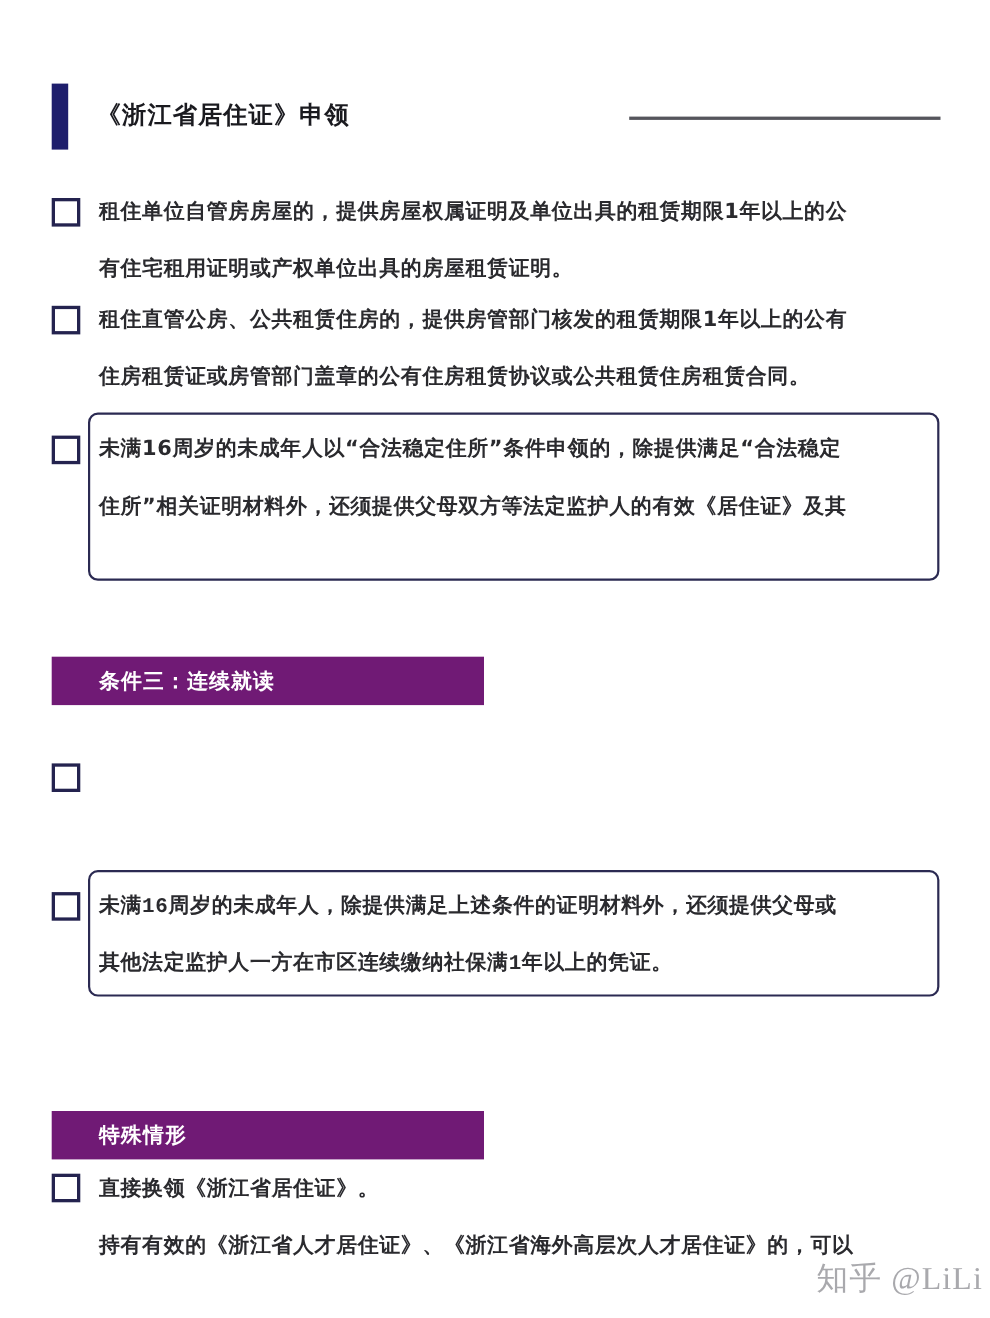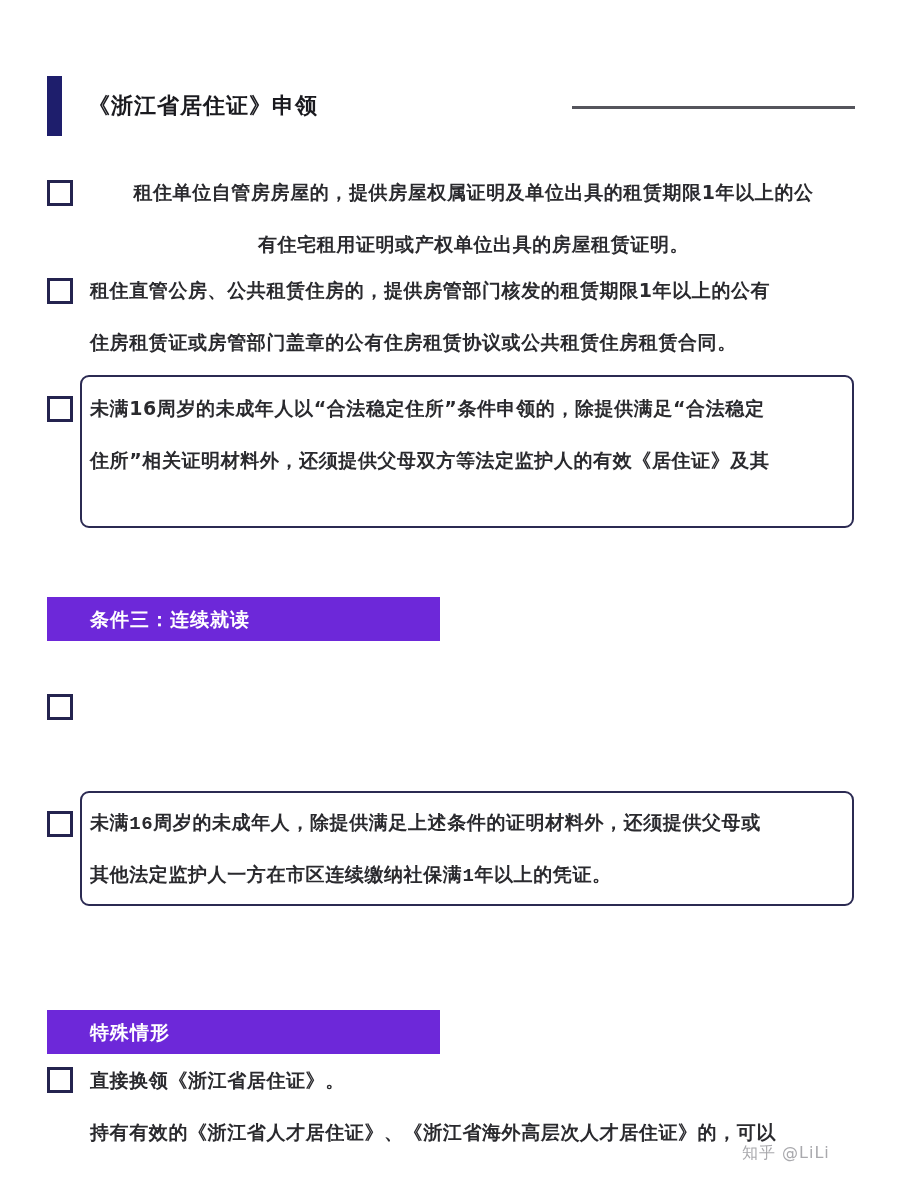--- a/index.html
+++ b/index.html
@@ -76,51 +76,52 @@
       width: 774px;
       border: 2px solid #2b2a52;
       border-radius: 9px;
       box-sizing: border-box;
     }
     .section-bar {
       position: absolute;
       left: 47px;
       width: 393px;
       height: 44px;
-      background: #6d28d9;
+      background: #701a75;
     }
     .section-label {
       position: absolute;
       left: 43px;
       top: 0;
       line-height: 44px;
       font-size: 19px;
       font-weight: bold;
       color: #ffffff;
       letter-spacing: 1px;
       white-space: nowrap;
     }
     .watermark {
       position: absolute;
       left: 742px;
       top: 1143px;
-      font-size: 16px;
+      font-size: 29px;
       color: #a9a9ad;
       white-space: nowrap;
       letter-spacing: 1px;
+      font-family: Liberation Serif, serif;
     }
   </style>
 </head>
 <body>
 
 <div class="title-bar"></div>
 <div class="title-text">《浙江省居住证》申领</div>
 <div class="title-rule"></div>
 
-<div class="item" style="top:175px; height:110px;text-align:center;">
+<div class="item" style="top:175px; height:110px;">
   <div class="checkbox" style="top:5px;"></div>
   <div class="item-text" style="top:-9px;">
     <span class="line">租住单位自管房房屋的，提供房屋权属证明及单位出具的租赁期限1年以上的公</span>
     <span class="line">有住宅租用证明或产权单位出具的房屋租赁证明。</span>
   </div>
 </div>
 
 <div class="item" style="top:276px; height:110px;">
   <div class="checkbox" style="top:2px;"></div>
   <div class="item-text" style="top:-12px;">

